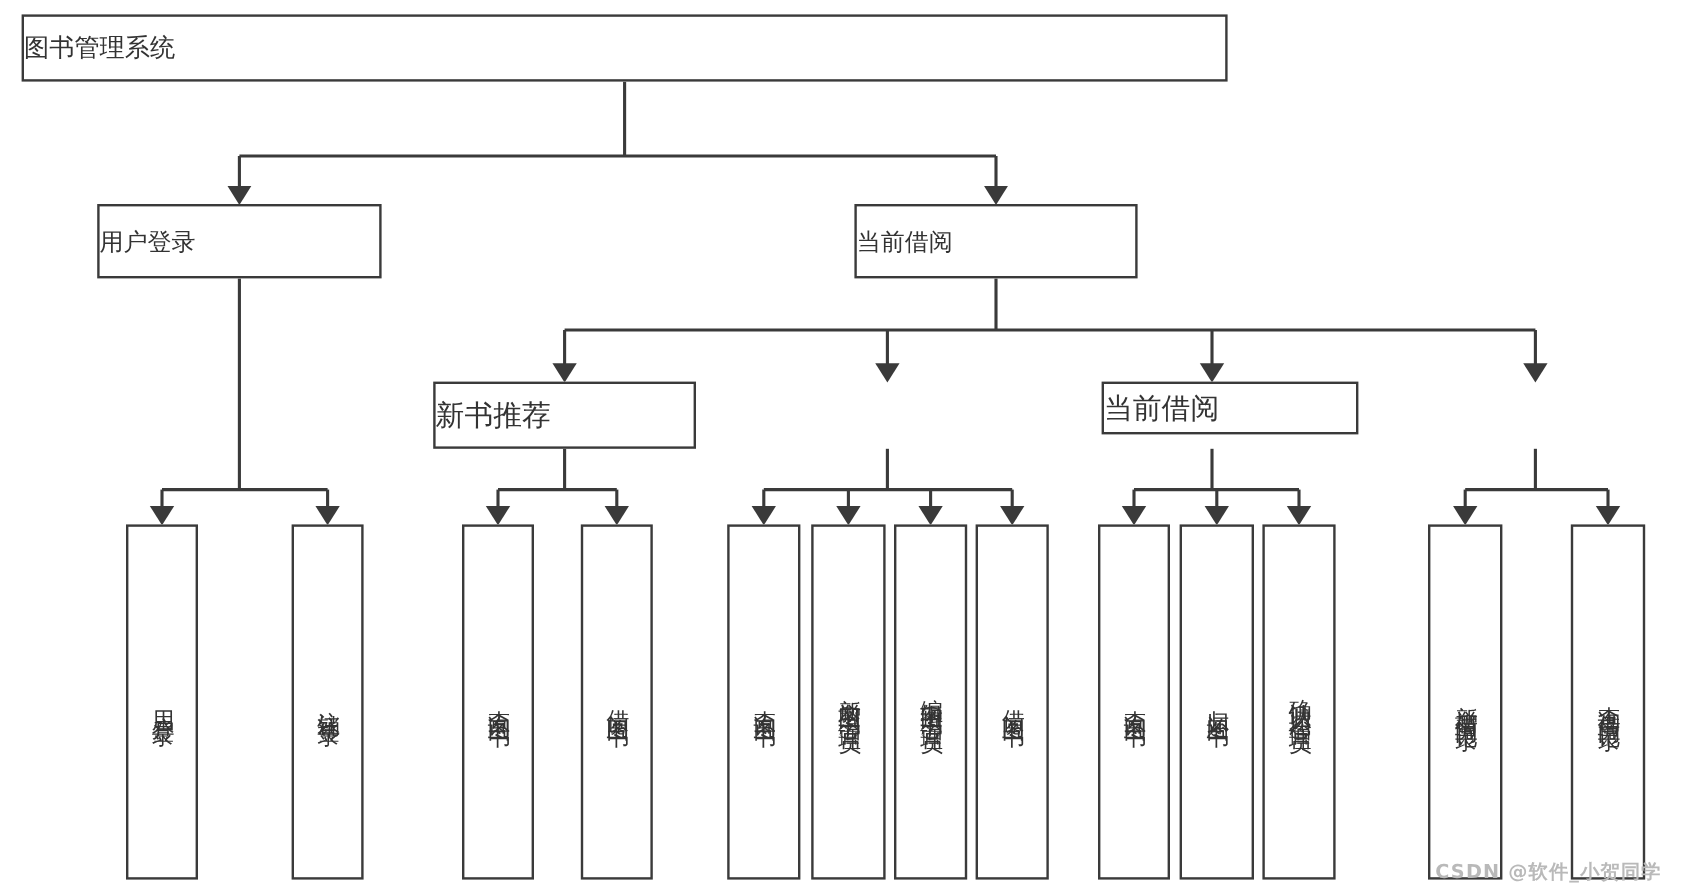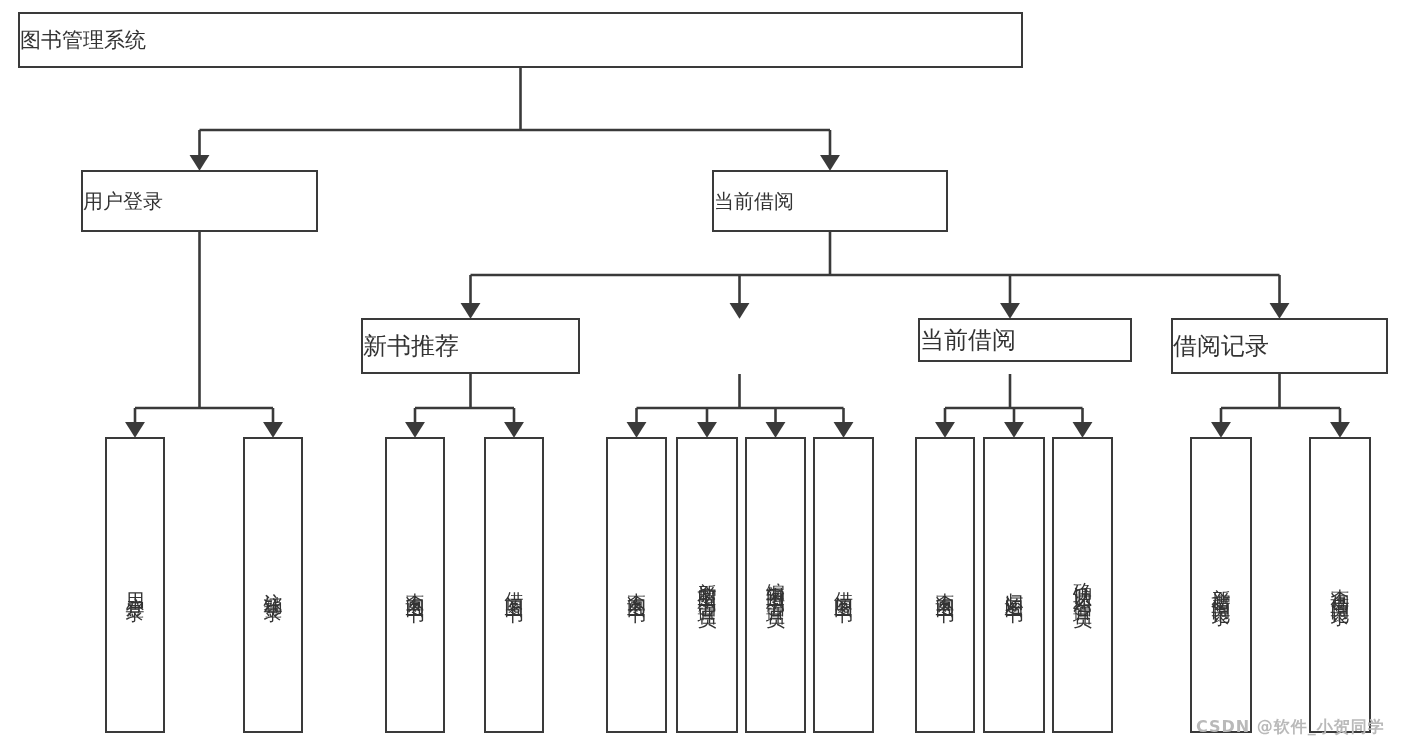--- a/index.html
+++ b/index.html
@@ -115,23 +115,20 @@
   <div class="node-box level-2" style="left: 712px; top: 170px; width: 236px; height: 62px;">
     <span>当前借阅</span>
   </div>
 
   <div class="node-box level-3" style="left: 361px; top: 318px; width: 219px; height: 56px;">
     <span>新书推荐</span>
   </div>
   <div class="node-box level-3" style="left: 903px; top: 318px; width: 214px; height: 44px; margin-left: 15px;">
     <span>当前借阅</span>
   </div>
-  <div class="node-box level-3" style="left: 1171px; top: 318px; width: 217px; height: 56px;">
-    <span>借阅记录</span>
-  </div>
 
   <div class="node-box leaf" style="left: 105px; top: 437px; width: 60px; height: 296px;">
     <span class="leaf-label">用户登录</span>
   </div>
   <div class="node-box leaf" style="left: 243px; top: 437px; width: 60px; height: 296px;">
     <span class="leaf-label">注销登录</span>
   </div>
   <div class="node-box leaf" style="left: 385px; top: 437px; width: 60px; height: 296px;">
     <span class="leaf-label">查询图书</span>
   </div>

